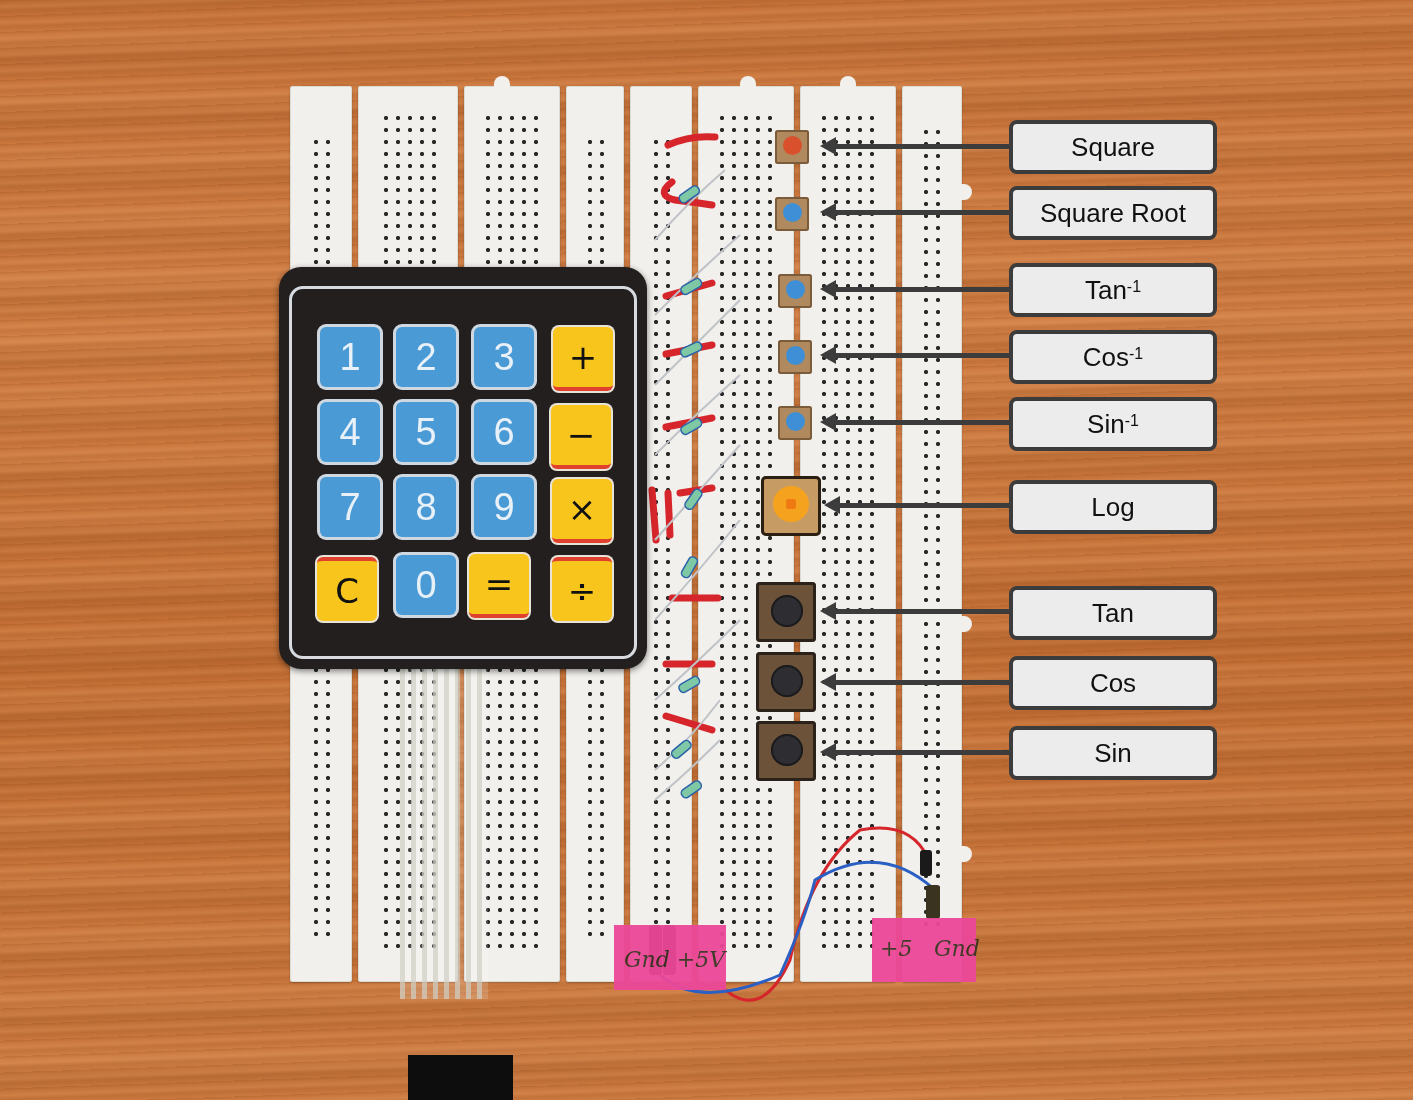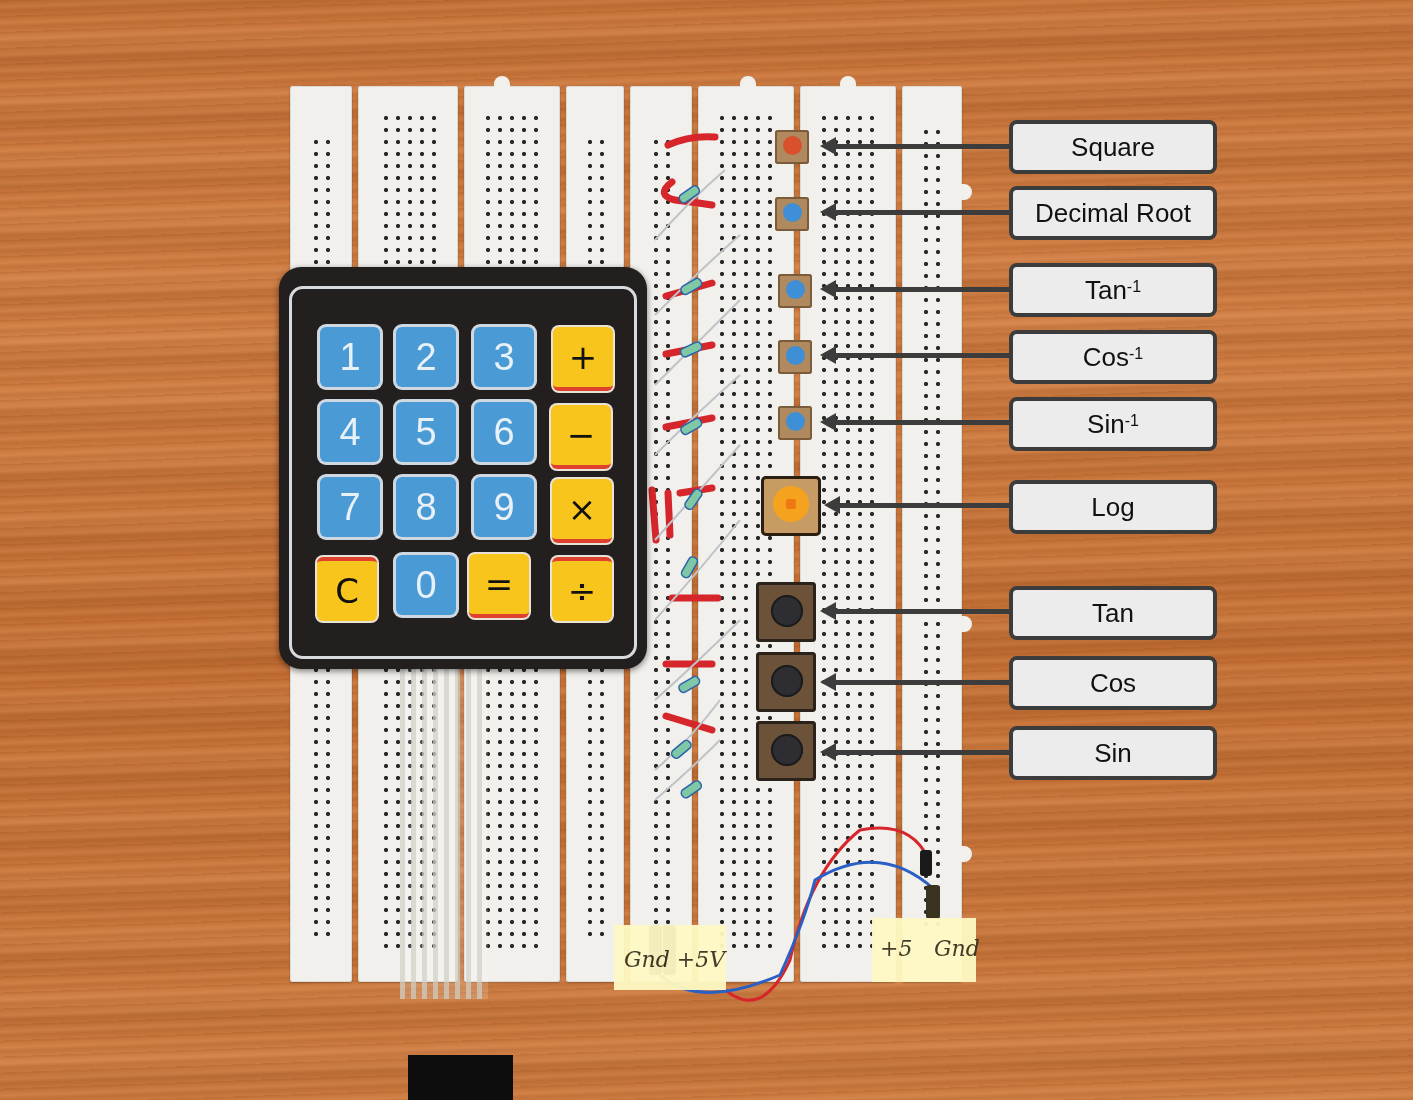--- a/index.html
+++ b/index.html
@@ -28,21 +28,21 @@
   .btn-big{position:absolute;width:60px;height:60px;background:#6b5238;border-radius:4px;box-shadow:inset 0 0 0 3px #2b231b;}
   .btn-big .cap{position:absolute;left:15px;top:13px;width:32px;height:32px;border-radius:50%;background:#2e2e32;box-shadow:inset 0 0 0 2px #1b1b1d;}
   .btn-log{position:absolute;left:761px;top:476px;width:60px;height:60px;background:#c79c64;border-radius:5px;box-shadow:inset 0 0 0 3px #2a1f12;}
   .btn-log .cap{position:absolute;left:12px;top:10px;width:36px;height:36px;border-radius:50%;background:#f5a21f;}
   .btn-log .cap::after{content:"";position:absolute;left:13px;top:13px;width:10px;height:10px;background:#f07a12;border-radius:2px;}
   .label{position:absolute;left:1009px;width:200px;height:46px;background:#ececec;border:4px solid #3c3c3c;border-radius:8px;
     display:flex;align-items:center;justify-content:center;font-size:26px;color:#111;}
   .label sup{font-size:16px;position:relative;top:-3px;}
   .arrow{position:absolute;height:5px;background:#3c3c3c;}
   .arrow::before{content:"";position:absolute;left:-14px;top:-7px;border-right:16px solid #3c3c3c;border-top:9.5px solid transparent;border-bottom:9.5px solid transparent;}
-  .tape{position:absolute;background:#fef9c3;opacity:0.95;font-family:"DejaVu Serif",serif;font-style:italic;color:#3a3320;font-size:22px;}
+  .tape{position:absolute;background:#ec4899;opacity:0.95;font-family:"DejaVu Serif",serif;font-style:italic;color:#3a3320;font-size:22px;}
   .wire-red{stroke:#d6262b;}
   .wire-blue{stroke:#2a5fc4;}
 </style>
 </head>
 <body>
 
 <div class="board">
   <div class="strip" style="left:0;width:62px;">
     <div class="holes" style="left:20px;top:50px;width:24px;height:800px;"></div>
   </div>
@@ -189,21 +189,21 @@
 <div class="arrow" style="left:834px;top:420px;width:180px;"></div>
 <div class="arrow" style="left:838px;top:503px;width:176px;"></div>
 <div class="arrow" style="left:834px;top:609px;width:180px;"></div>
 <div class="arrow" style="left:834px;top:680px;width:180px;"></div>
 <div class="arrow" style="left:834px;top:750px;width:180px;"></div>
 
 <div class="label" style="top:120px;">
   <span>Square</span>
 </div>
 <div class="label" style="top:186px;">
-  <span>Decimal Root</span>
+  <span>Square Root</span>
 </div>
 <div class="label" style="top:263px;">
   <span>Tan</span>
     <sup>-1</sup>
 </div>
 <div class="label" style="top:330px;">
   <span>Cos</span>
     <sup>-1</sup>
 </div>
 <div class="label" style="top:397px;">

